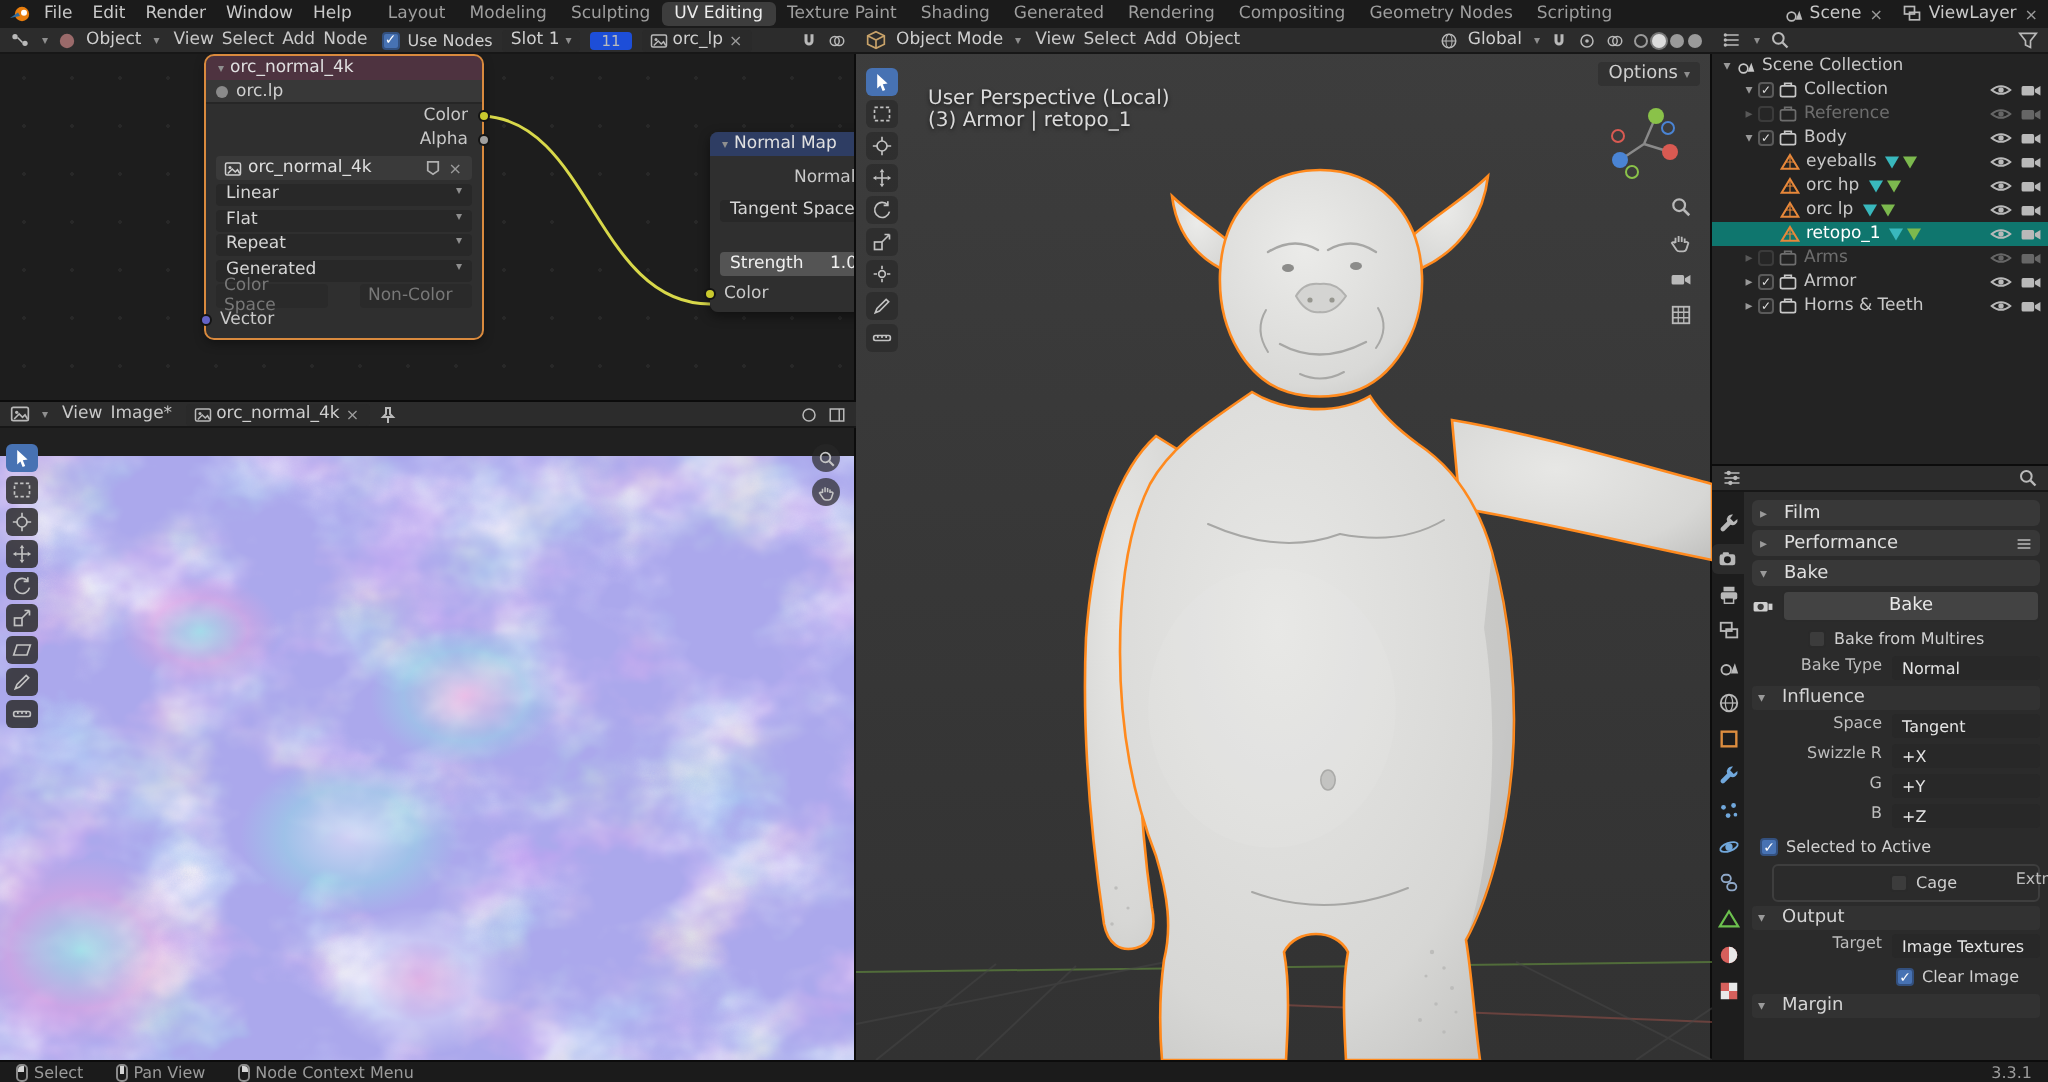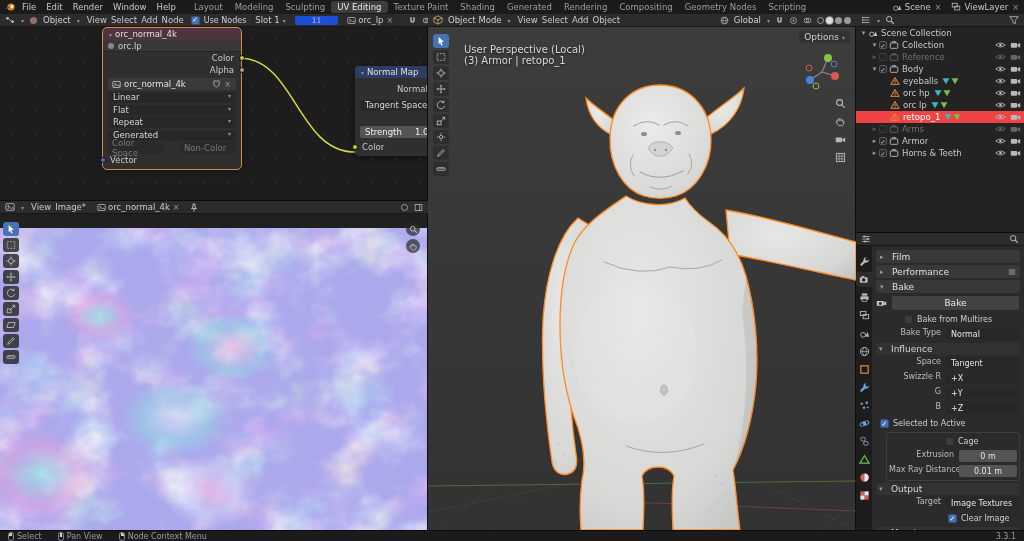--- a/index.html
+++ b/index.html
@@ -6,21 +6,21 @@
 html,body{width:1024px;height:541px;background:#161616;font-family:"DejaVu Sans",sans-serif;font-size:9px;color:#c5c5c5;overflow:hidden}
 #app{position:relative;width:1024px;height:541px;background:#111}
 .area{position:absolute;outline:1px solid #0c0c0c;background:#2b2b2b;overflow:hidden}
 .ahdr{height:13px;background:#2c2c2c;border-bottom:1px solid #171717;display:flex;align-items:center;gap:5px;padding:0 5px;font-size:8.5px;color:#cfcfcf;white-space:nowrap;position:relative;z-index:4}
 .mi{padding:0 2px;color:#c9c9c9}
 .caret{font-size:6px;color:#8f8f8f;margin-left:1px}
 .disc{font-size:7px;color:#9a9a9a;width:8px}
 .spacer{flex:1}
 .ic{display:inline-flex;align-items:center;justify-content:center;color:#b9b9b9;line-height:0}
 .xbtn{color:#9a9a9a;font-size:8px;padding:0 1px}
-.badge{background:#1d4ed8;border-radius:2px;padding:0 17px;color:#bbb;font-size:7.5px}
+.badge{background:#1d4ed8;border-radius:2px;padding:0 6px;color:#bbb;font-size:7.5px}
 .pill{background:#2a2a2a;border-radius:2px;padding:0 4px;height:11px;display:flex;align-items:center;gap:2px}
 
 #topbar{position:absolute;left:0;top:0;width:1024px;height:14px;background:#1b1b1b;display:flex;align-items:center;gap:1px;padding:0 4px;font-size:8.5px;z-index:6}
 .tb-menu{padding:0 5px;color:#c9c9c9}
 #tb-workspaces{display:flex;align-items:center;margin-left:6px}
 .ws-tab{padding:1px 6px;border-radius:3px;color:#9e9e9e;height:12px;display:flex;align-items:center}
 .ws-tab.active{background:#3d3d3d;color:#ececec}
 .tb-widget{display:flex;align-items:center;gap:3px;margin-left:8px;color:#c9c9c9}
 
 #statusbar{position:absolute;left:0;top:530px;width:1024px;height:11px;background:#1b1b1b;border-top:1px solid #0c0c0c;display:flex;align-items:center;gap:16px;padding:0 8px;font-size:8px;color:#9a9a9a;z-index:6}
@@ -68,21 +68,21 @@
 #gizmo{position:absolute;right:12px;top:36px;z-index:3}
 #vp-icons{position:absolute;right:10px;top:84px;display:flex;flex-direction:column;gap:7px;z-index:3;color:#c8c8c8}
 .shade-balls{display:flex;gap:2px;align-items:center}
 .sball{width:7px;height:7px;border-radius:50%;background:#9a9a9a}
 .sball.active{background:#dcdcdc;box-shadow:0 0 0 1px #777}
 .sball.hollow{background:transparent;border:1px solid #9a9a9a}
 
 #outliner{left:856px;top:14px;width:168px;height:219px;background:#232323}
 #outliner-rows{position:absolute;left:0;top:13px;right:0;bottom:0}
 .orow{height:12px;display:flex;align-items:center;padding-right:3px;font-size:8.5px;color:#c8c8c8;white-space:nowrap}
-.orow.selected{background:#ef4444;color:#fff}
+.orow.selected{background:#0f766e;color:#fff}
 .orow.dim{opacity:.45}
 .odisc{width:9px;text-align:center;font-size:7px;color:#999}
 .ocheck{width:8px;height:8px;border-radius:2px;background:#2a2a2a;border:1px solid #5a5a5a;margin-right:2px;display:inline-flex;align-items:center;justify-content:center;font-size:6px;color:#ddd}
 .ocheck.on::before{content:"✓"}
 .olabel{margin-left:3px}
 .obadges{margin-left:4px;display:inline-flex;gap:1px}
 .otoggles{margin-left:auto;display:inline-flex;gap:4px;color:#9f9f9f;align-items:center}
 
 #properties{left:856px;top:233px;width:168px;height:297px;background:#2b2b2b}
 #prop-tabs{position:absolute;left:0;top:13px;bottom:0;width:16px;background:#1d1d1d;display:flex;flex-direction:column;align-items:center;padding-top:8px;gap:3px}
@@ -93,21 +93,21 @@
 .psub{min-height:12px;display:flex;align-items:center;gap:4px;padding:0 3px;color:#d5d5d5;background:#323232;border-radius:2px}
 .prow{min-height:13px;display:flex;align-items:flex-start}
 .plabel{width:70px;text-align:right;padding-right:5px;color:#bdbdbd;font-size:8px;white-space:nowrap;overflow:hidden}
 .pwidget{flex:1;height:12px;border-radius:2px;display:flex;align-items:center;padding:0 5px;font-size:8px;color:#e4e4e4}
 .pwidget.dropdown{background:#282828}
 .pwidget.value{background:#545454;justify-content:center}
 .pcheckrow{display:flex;align-items:center;gap:4px;min-height:13px;font-size:8px;color:#cfcfcf}
 .pcb{width:9px;height:9px;border-radius:2px;background:#3c3c3c;border:1px solid #2a2a2a;display:inline-flex;align-items:center;justify-content:center;color:#fff;font-size:7px}
 .pcb.on{background:#4772b3;border-color:#33507e}
 .pcb.on::before{content:"✓"}
-.pbox{border:1px solid #3e3e3e;border-radius:3px;padding:2px;display:flex;flex-direction:column;gap:2px;margin-left:10px}
+.pbox{border:1px solid #3e3e3e;border-radius:3px;padding:2px;display:flex;flex-direction:row;gap:2px;margin-left:10px}
 .bakebtn-row{display:flex;gap:4px;align-items:center}
 .bakebtn{flex:1;height:16px;background:#434343;border:1px solid #2a2a2a;border-radius:3px;display:flex;align-items:center;justify-content:center;color:#e8e8e8}
 </style>
 </head>
 <body>
 
 <div id="app">
 
   <div id="topbar">
     <span class="ic">

